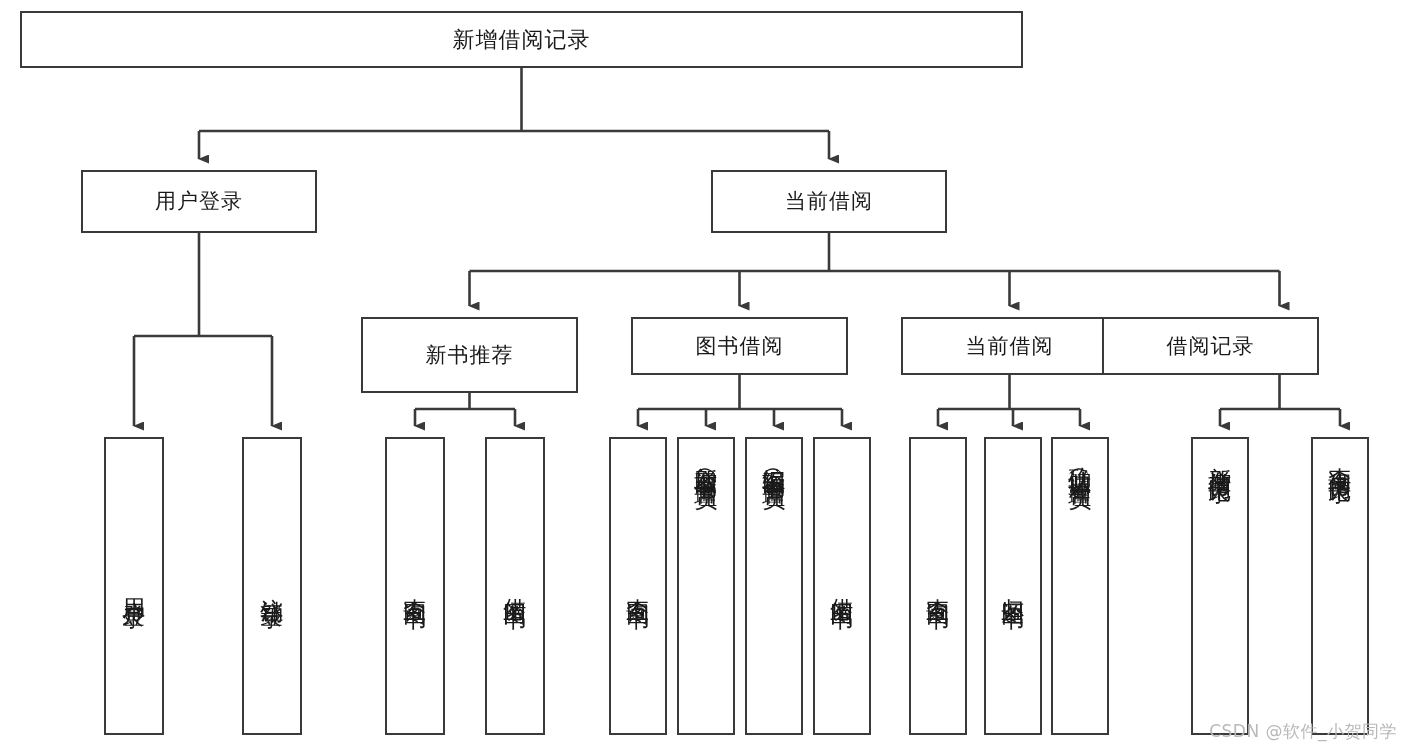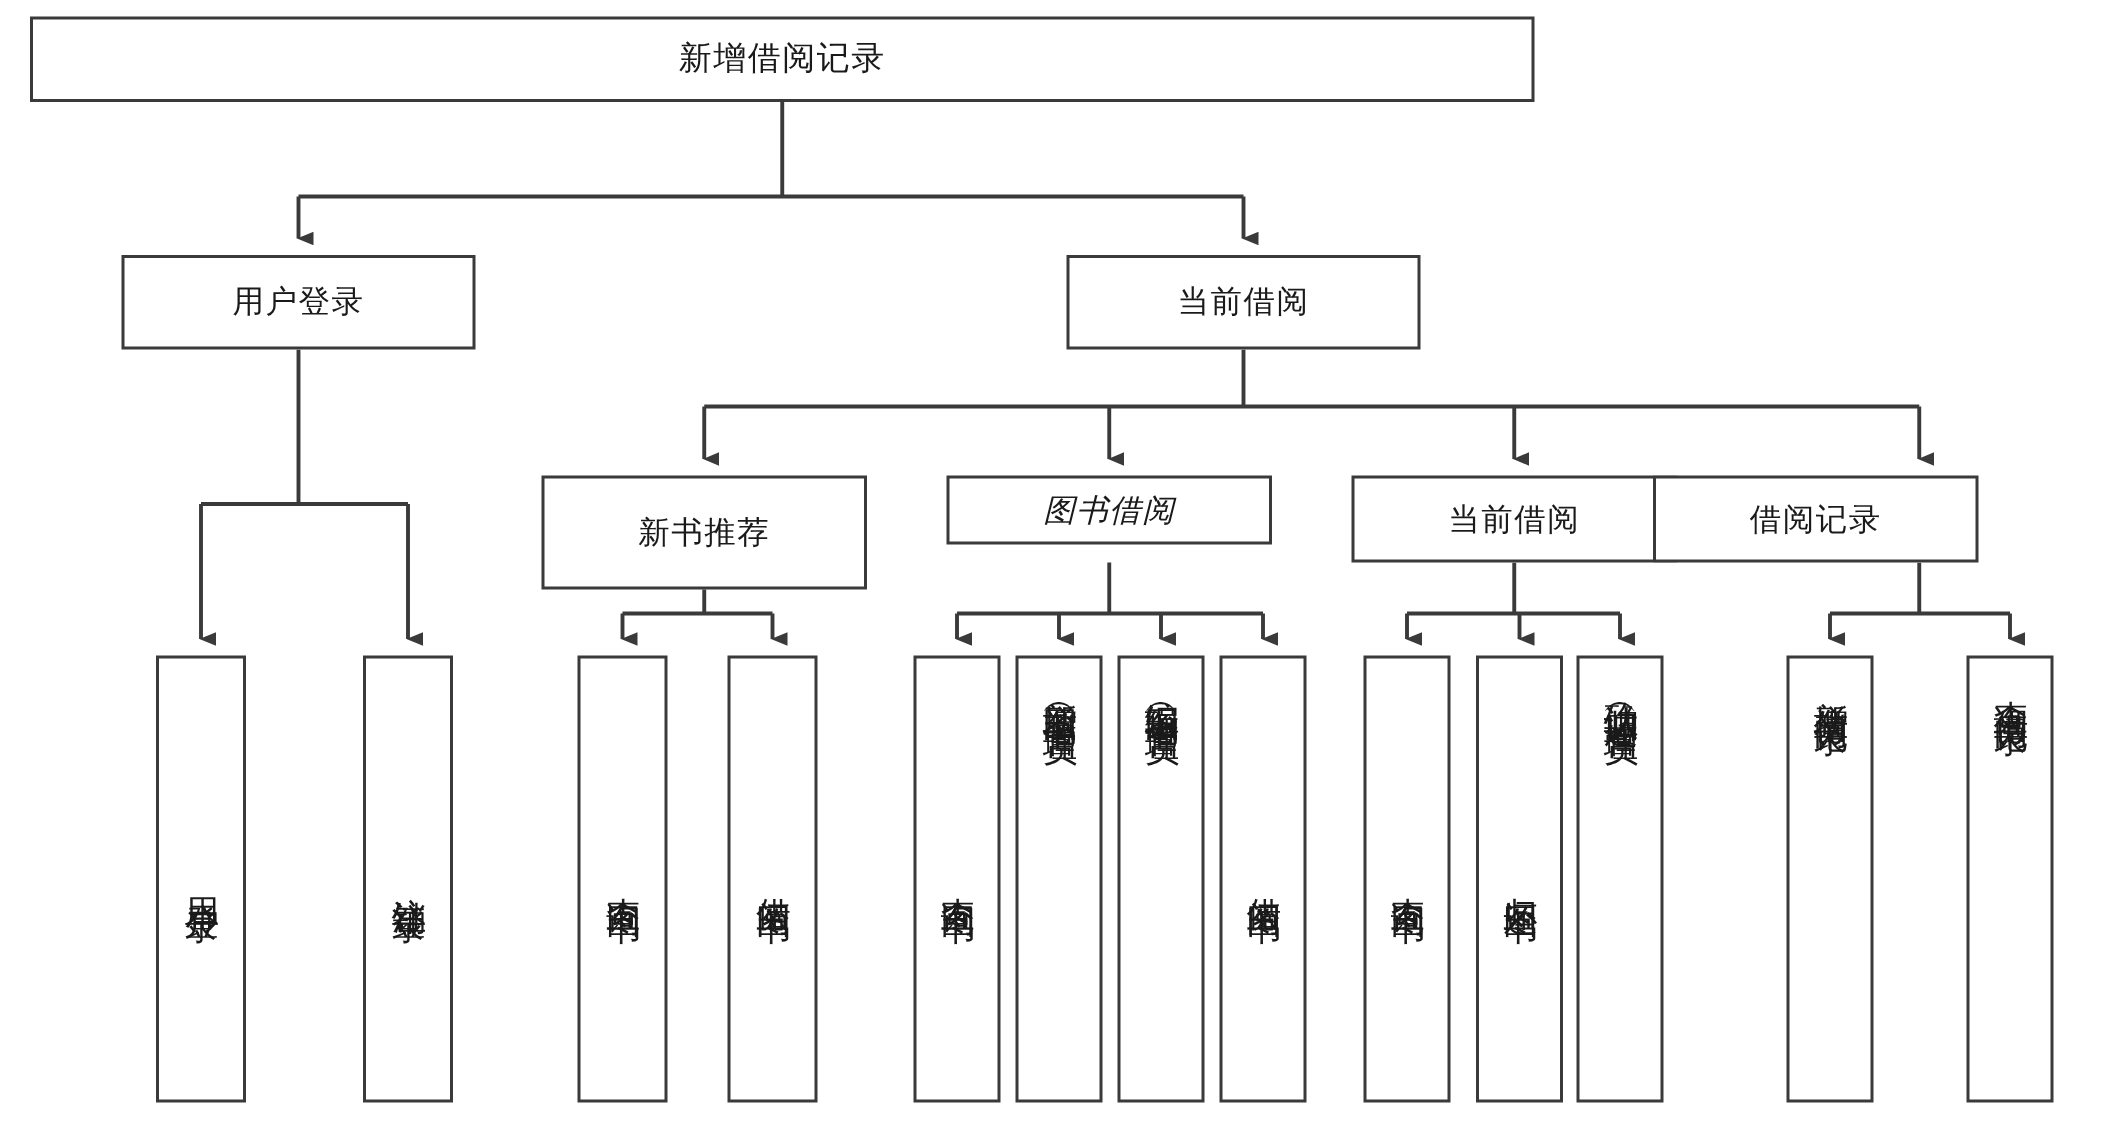--- a/index.html
+++ b/index.html
@@ -124,21 +124,21 @@
       </div>
       <div class="node" style="left: 81px; top: 170px; width: 236px; height: 63px;">
         <span class="label">用户登录</span>
       </div>
       <div class="node" style="left: 711px; top: 170px; width: 236px; height: 63px;">
         <span class="label">当前借阅</span>
       </div>
       <div class="node" style="left: 361px; top: 317px; width: 217px; height: 76px;">
         <span class="label">新书推荐</span>
       </div>
-      <div class="node" style="left: 631px; top: 317px; width: 217px; height: 46px; font-style: italic;">
+      <div class="node" style="left: 631px; top: 317px; width: 217px; height: 58px;">
         <span class="label">图书借阅</span>
       </div>
       <div class="node" style="left: 901px; top: 317px; width: 217px; height: 58px;">
         <span class="label">当前借阅</span>
       </div>
       <div class="node" style="left: 1102px; top: 317px; width: 217px; height: 58px;">
         <span class="label">借阅记录</span>
       </div>
       <div class="node leaf centered" style="left: 104px; top: 437px; width: 60px; height: 298px;">
         <span class="label">用户登录</span>
@@ -174,13 +174,14 @@
         <span class="label">确认归还（管理员）</span>
       </div>
       <div class="node leaf" style="left: 1191px; top: 437px; width: 58px; height: 298px;">
         <span class="label">新增借阅记录</span>
       </div>
       <div class="node leaf" style="left: 1311px; top: 437px; width: 58px; height: 298px;">
         <span class="label">查询借阅记录</span>
       </div>
     </div>
 
+  <div id="watermark">CSDN @软件_小贺同学</div>
 </div>
 
 </body></html>

